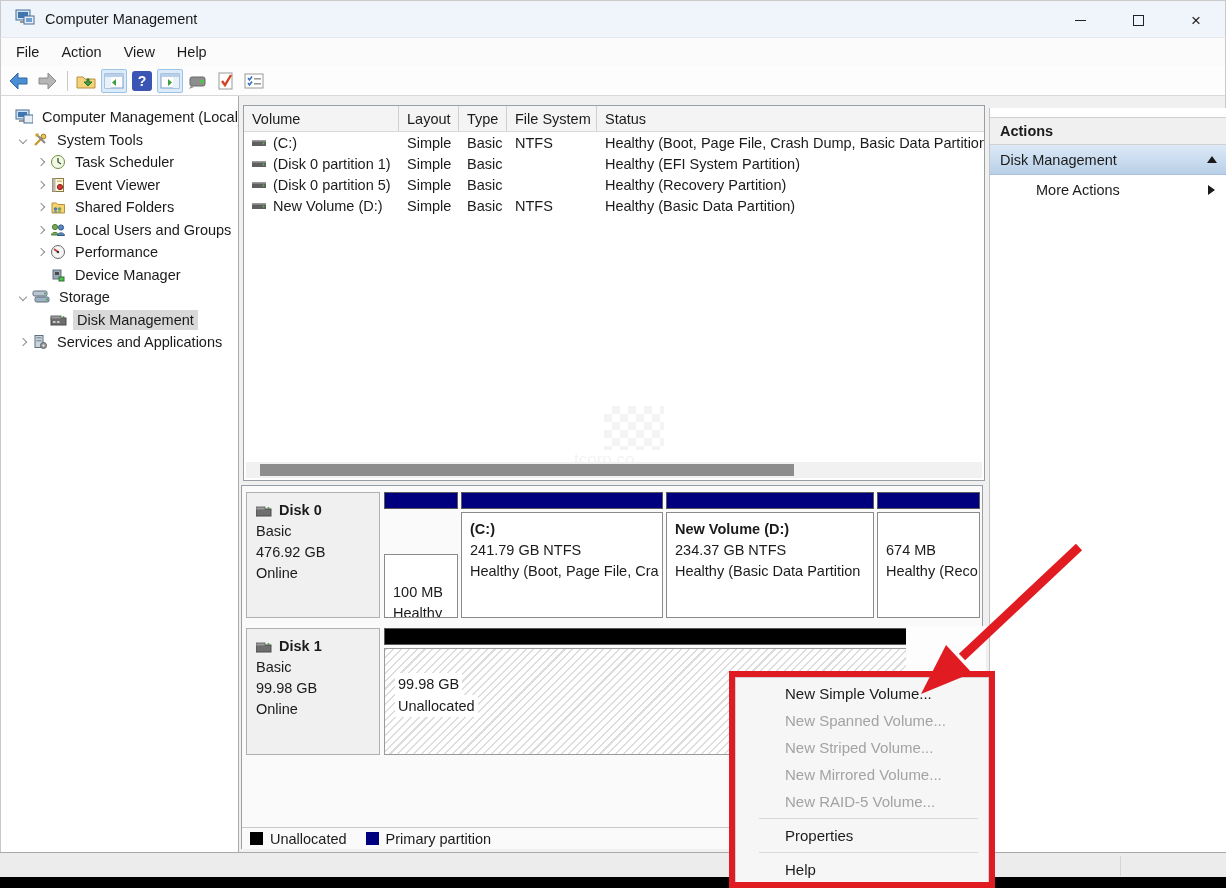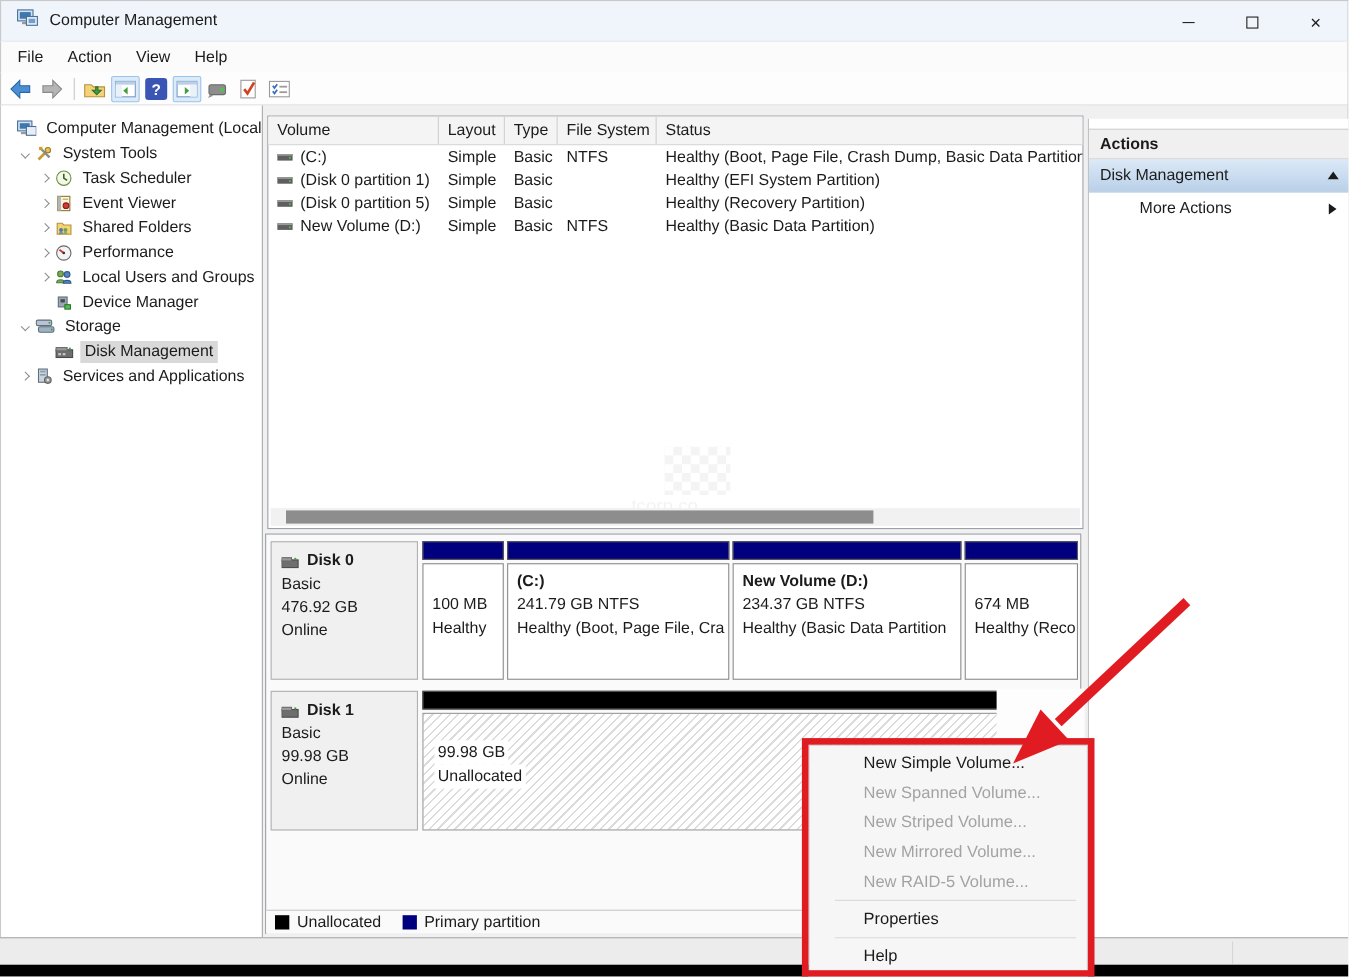--- a/index.html
+++ b/index.html
@@ -62,21 +62,21 @@
 
   
   .gfx-panel { position:absolute; left:1px; top:389px; width:742px; height:364px; background:#fafafa; border:1px solid #999fa6; }
   .disk-row { position:absolute; left:4px; width:734px; display:flex; }
   .disk0 { top:6px; height:126px; }
   .disk1 { top:142px; height:127px; }
   .disk-info { width:134px; flex:0 0 auto; background:#f0f0f0; border:1px solid #b0b0b0; padding:7px 9px 0 9px; line-height:21px; }
   .disk-info .dname { display:flex; align-items:center; gap:6px; font-weight:bold; }
   .part-area { display:flex; margin-left:4px; flex:1; gap:3px; }
   .part { display:flex; flex-direction:column; }
-  .p1{width:74px;} .p2{width:202px;} .p3{width:208px;} .p4{flex:1;}
+  .p1{width:74px;gap:42px;} .p2{width:202px;} .p3{width:208px;} .p4{flex:1;}
   .pband { height:17px; background:#00007f; border:1px solid #5a5a5a; flex:0 0 auto; }
   .pband.black { background:#000; }
   .pbody { flex:1; margin-top:3px; background:#fff; border:1px solid #8a8a8a; padding:6px 0 0 8px; line-height:21px; overflow:hidden; white-space:nowrap; }
   .pbody .ptitle { font-weight:bold; height:21px; }
   .unalloc-wrap { margin-left:4px; width:526px; display:flex; flex-direction:column; }
   .unalloc-body { flex:1; margin-top:3px; border:1px solid #9a9a9a; padding:24px 0 0 10px; line-height:22px;
     background:#fff repeating-linear-gradient(135deg,#dcdcdc 0px,#dcdcdc 1.5px,#ffffff 1.5px,#ffffff 5.5px); }
   .unalloc-body span { background:#fff; padding:0 3px; display:inline-block; }
 
   
@@ -263,38 +263,38 @@
               <path d="M3.5 13.5 C3.5 11.8 7.5 11.8 7.5 13.5 Z" fill="#4a7ab5"></path>
               <path d="M7.5 13.5 C7.5 11.8 11.5 11.8 11.5 13.5 Z" fill="#6fa05a"></path>
             </svg>
           </span>
         <span class="tlabel">Shared Folders</span>
       </div>
       <div class="trow ind2">
         <span class="chev collapsed"></span>
         <span class="ticon">
             <svg width="16" height="16">
-              <circle cx="8" cy="8" r="6.5" fill="#f4f4f4" stroke="#6a6a6a"></circle>
-              <path d="M8 8 L4 5" stroke="#d03a3a" stroke-width="1.8"></path>
-              <circle cx="8" cy="8" r="1.2" fill="#333"></circle>
-            </svg>
-          </span>
-        <span class="tlabel">Performance</span>
-      </div>
-      <div class="trow ind2">
-        <span class="chev collapsed"></span>
-        <span class="ticon">
-            <svg width="16" height="16">
               <circle cx="5" cy="5" r="2.6" fill="#7aa85a" stroke="#4d7a33"></circle>
               <path d="M1.5 13 C1.5 9.5 8.5 9.5 8.5 13 Z" fill="#7aa85a" stroke="#4d7a33"></path>
               <circle cx="11" cy="5.5" r="2.6" fill="#5a86c0" stroke="#30598f"></circle>
               <path d="M7.5 13.5 C7.5 10 14.5 10 14.5 13.5 Z" fill="#5a86c0" stroke="#30598f"></path>
             </svg>
           </span>
         <span class="tlabel">Local Users and Groups</span>
+      </div>
+      <div class="trow ind2">
+        <span class="chev collapsed"></span>
+        <span class="ticon">
+            <svg width="16" height="16">
+              <circle cx="8" cy="8" r="6.5" fill="#f4f4f4" stroke="#6a6a6a"></circle>
+              <path d="M8 8 L4 5" stroke="#d03a3a" stroke-width="1.8"></path>
+              <circle cx="8" cy="8" r="1.2" fill="#333"></circle>
+            </svg>
+          </span>
+        <span class="tlabel">Performance</span>
       </div>
       <div class="trow ind2">
         <span class="chev" style="visibility:hidden"></span>
         <span class="ticon">
             <svg width="16" height="16">
               <rect x="3" y="3" width="8" height="9" fill="#9aa8b5" stroke="#5f6f7d"></rect>
               <rect x="5" y="5" width="4" height="3" fill="#4a4a4a"></rect>
               <rect x="9" y="10" width="5" height="4" fill="#4fc24f" stroke="#2c712c"></rect>
             </svg>
           </span>

